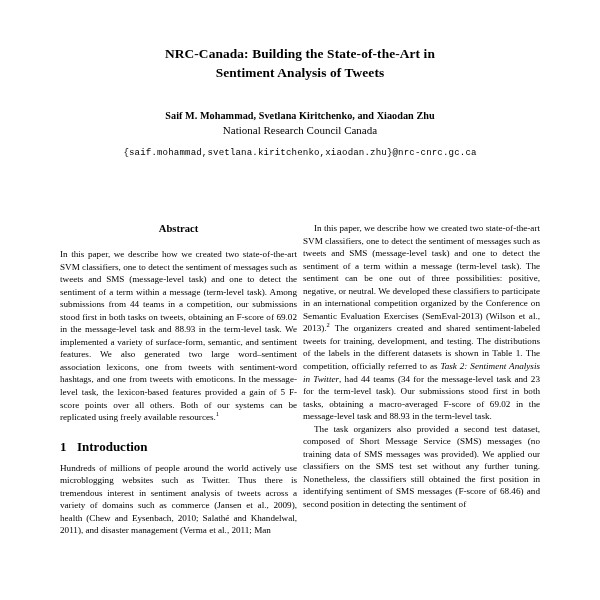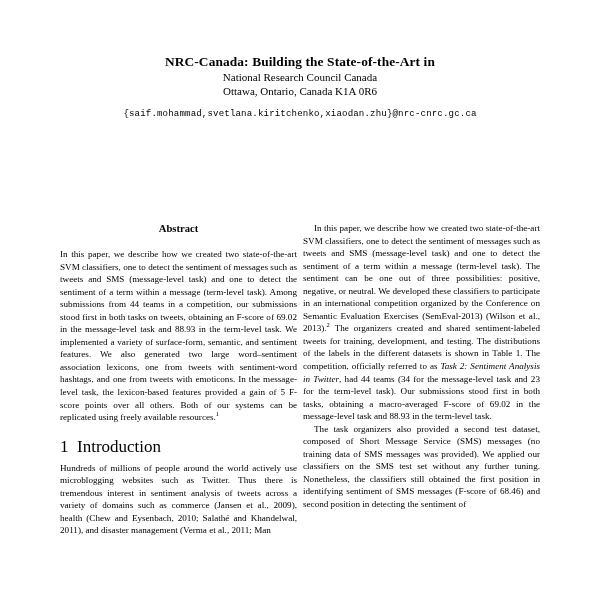--- a/index.html
+++ b/index.html
@@ -14,21 +14,21 @@
     font-family: "Liberation Serif", "DejaVu Serif", serif;
     color: #000000;
     -webkit-font-smoothing: antialiased;
   }
 
   .page {
     position: relative;
     width: 600px;
     height: 600px;
     overflow: hidden;
-    padding: 8px;
+    padding: 0;
     box-sizing: border-box;
   }
 
   
   .titleblock {
     padding-top: 44px;
     text-align: center;
   }
   .paper-title {
     font-size: 13.4px;
@@ -98,22 +98,22 @@
     hyphens: manual;
   }
   p.body + p.body {
     text-indent: 11px;
   }
   p.indent {
     text-indent: 11px;
   }
 
   .section-heading {
-    font-size: 17px;
-    font-weight: normal;
+    font-size: 13px;
+    font-weight: bold;
     margin: 16px 0 8px 0;
     line-height: 14px;
   }
   .section-heading .num {
     display: inline-block;
     min-width: 17px;
   }
 
   sup.fn {
     font-size: 6.4px;
@@ -123,24 +123,25 @@
   .it { font-style: italic; }
 </style>
 </head>
 <body>
 
 <div class="page">
 
   <div class="titleblock">
     <h1 class="paper-title">
       <span class="title-line">NRC-Canada: Building the State-of-the-Art in</span>
+      <span class="title-line">Sentiment Analysis of Tweets</span>
     </h1>
 
+    <div class="authors">Saif M. Mohammad, Svetlana Kiritchenko, and Xiaodan Zhu</div>
     <div class="affil">National Research Council Canada</div>
-    <div class="affil">Ottawa, Ontario, Canada K1A 0R6</div>
     <div class="email">{saif.mohammad,svetlana.kiritchenko,xiaodan.zhu}@nrc-cnrc.gc.ca</div>
   </div>
 
   <div class="columns">
 
     <div class="col col-left">
 
       <div class="abstract-heading">Abstract</div>
 
       <p class="body"><span>In this paper, we describe how we created two state-of-the-art SVM classifiers, one to detect the sentiment of messages such as tweets and SMS (message-level task) and one to detect the sentiment of a term within a message (term-level task). Among submissions from 44 teams in a competition, our submissions stood first in both tasks on tweets, obtaining an F-score of 69.02 in the message-level task and 88.93 in the term-level task. We implemented a variety of surface-form, semantic, and sentiment features. We also generated two large word–sentiment association lexicons, one from tweets with sentiment-word hashtags, and one from tweets with emoticons. In the message-level task, the lexicon-based features provided a gain of 5 F-score points over all others. Both of our systems can be replicated using freely available resources.</span><sup class="fn">1</sup></p>

